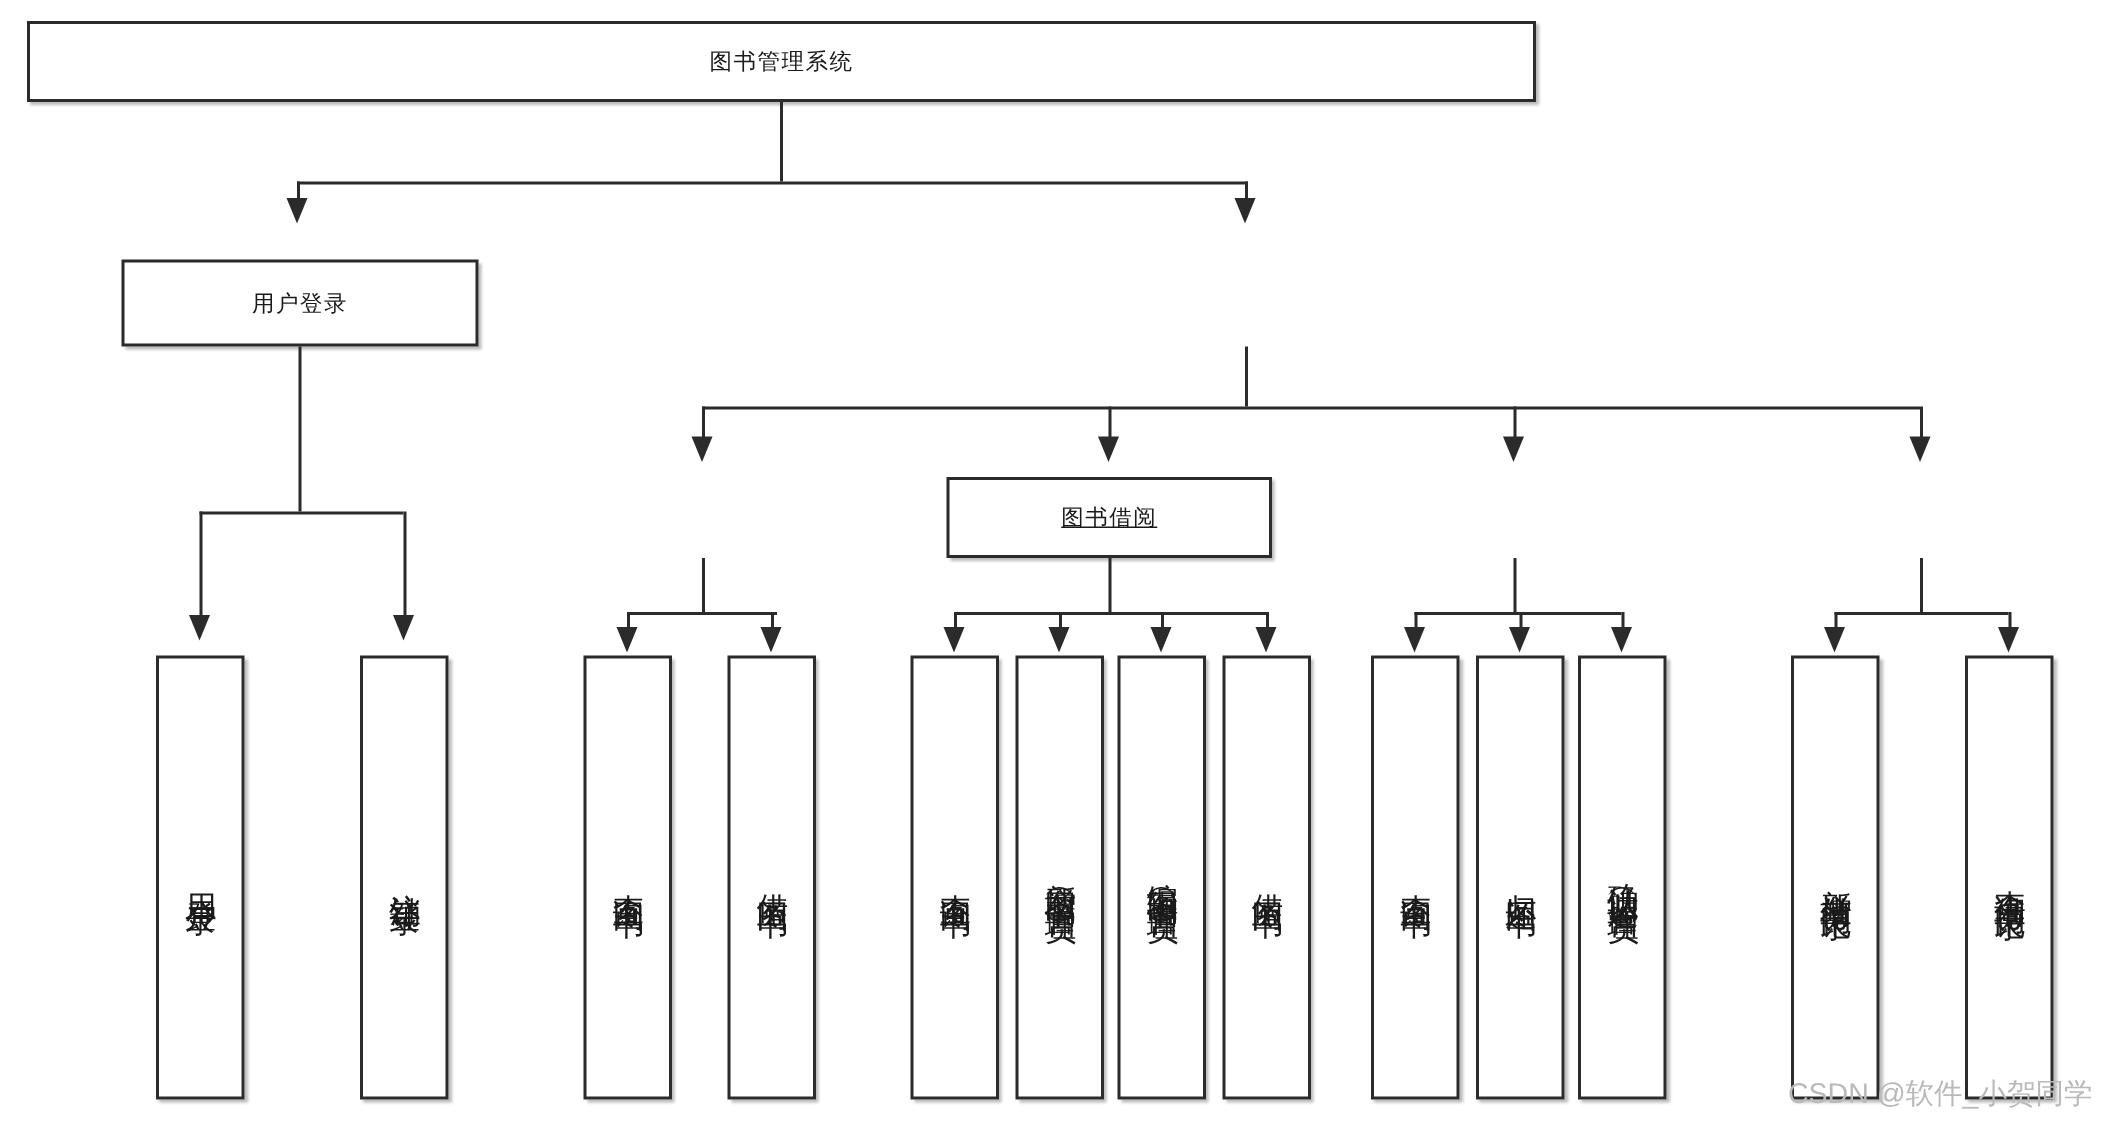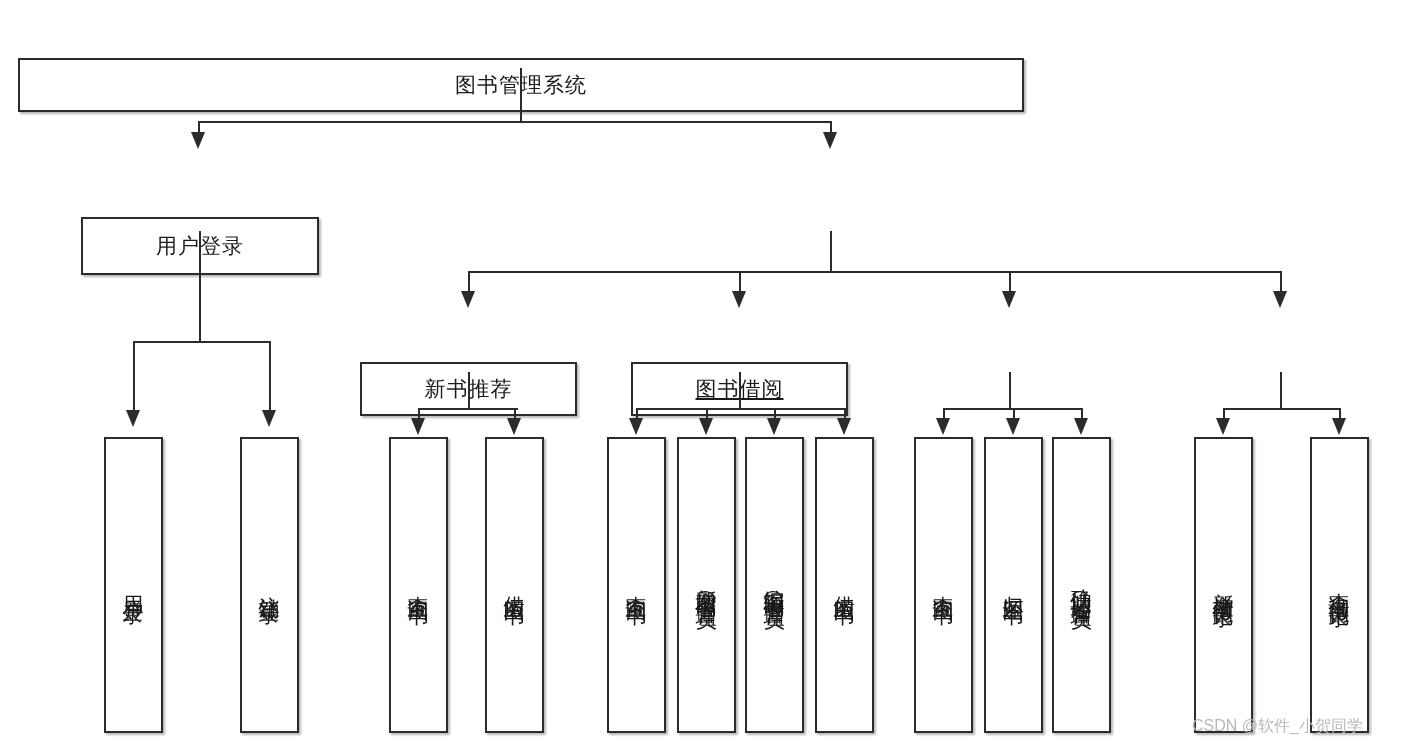--- a/index.html
+++ b/index.html
@@ -23,23 +23,22 @@
     box-sizing: border-box;
     background: #ffffff;
     border: 2px solid #2b2b2b;
     box-shadow: 2px 2px 2px rgba(0,0,0,0.28);
     display: flex;
     align-items: center;
     justify-content: center;
     color: #1a1a1a;
   }
   .node.h {
-    font-size: 21px;
+    font-size: 15px;
     letter-spacing: 1px;
-    margin-top: 44px;
   }
   .node.v {
     writing-mode: vertical-rl;
     text-orientation: upright;
     font-size: 21px;
     letter-spacing: 3px;
     line-height: 1;
   }
   .node.v .vtext {
     writing-mode: vertical-rl;
@@ -61,21 +60,21 @@
     position: absolute;
     width: 0;
     height: 0;
     border-left: 7px solid transparent;
     border-right: 7px solid transparent;
     border-top: 17px solid #2b2b2b;
   }
   
   #watermark {
     position: absolute;
-    font-size: 16px;
+    font-size: 19px;
     color: #b9b9b9;
     white-space: nowrap;
     user-select: none;
   }
 </style>
 </head>
 <body>
 
 <div id="canvas">
 
@@ -109,23 +108,20 @@
   <div class="hline" style="left:468px; top:271px; width:812px;"></div>
   <div class="vline" style="left:468px; top:271px; height:22px;"></div>
   <div class="arrow" style="left:461px; top:291px;"></div>
   <div class="vline" style="left:739px; top:271px; height:22px;"></div>
   <div class="arrow" style="left:732px; top:291px;"></div>
   <div class="vline" style="left:1009px; top:271px; height:22px;"></div>
   <div class="arrow" style="left:1002px; top:291px;"></div>
   <div class="vline" style="left:1280px; top:271px; height:22px;"></div>
   <div class="arrow" style="left:1273px; top:291px;"></div>
 
-  <div class="node h" style="left:360px; top:318px; width:217px; height:54px;">
-    <span>新书推荐</span>
-  </div>
   <div class="node h" style="left:631px; top:318px; width:217px; height:54px;text-decoration:underline;">
     <span>图书借阅</span>
   </div>
 
   <div class="vline" style="left:468px; top:372px; height:36px;"></div>
   <div class="hline" style="left:418px; top:408px; width:100px;"></div>
   <div class="vline" style="left:418px; top:408px; height:12px;"></div>
   <div class="arrow" style="left:411px; top:418px;"></div>
   <div class="vline" style="left:514px; top:408px; height:12px;"></div>
   <div class="arrow" style="left:507px; top:418px;"></div>

